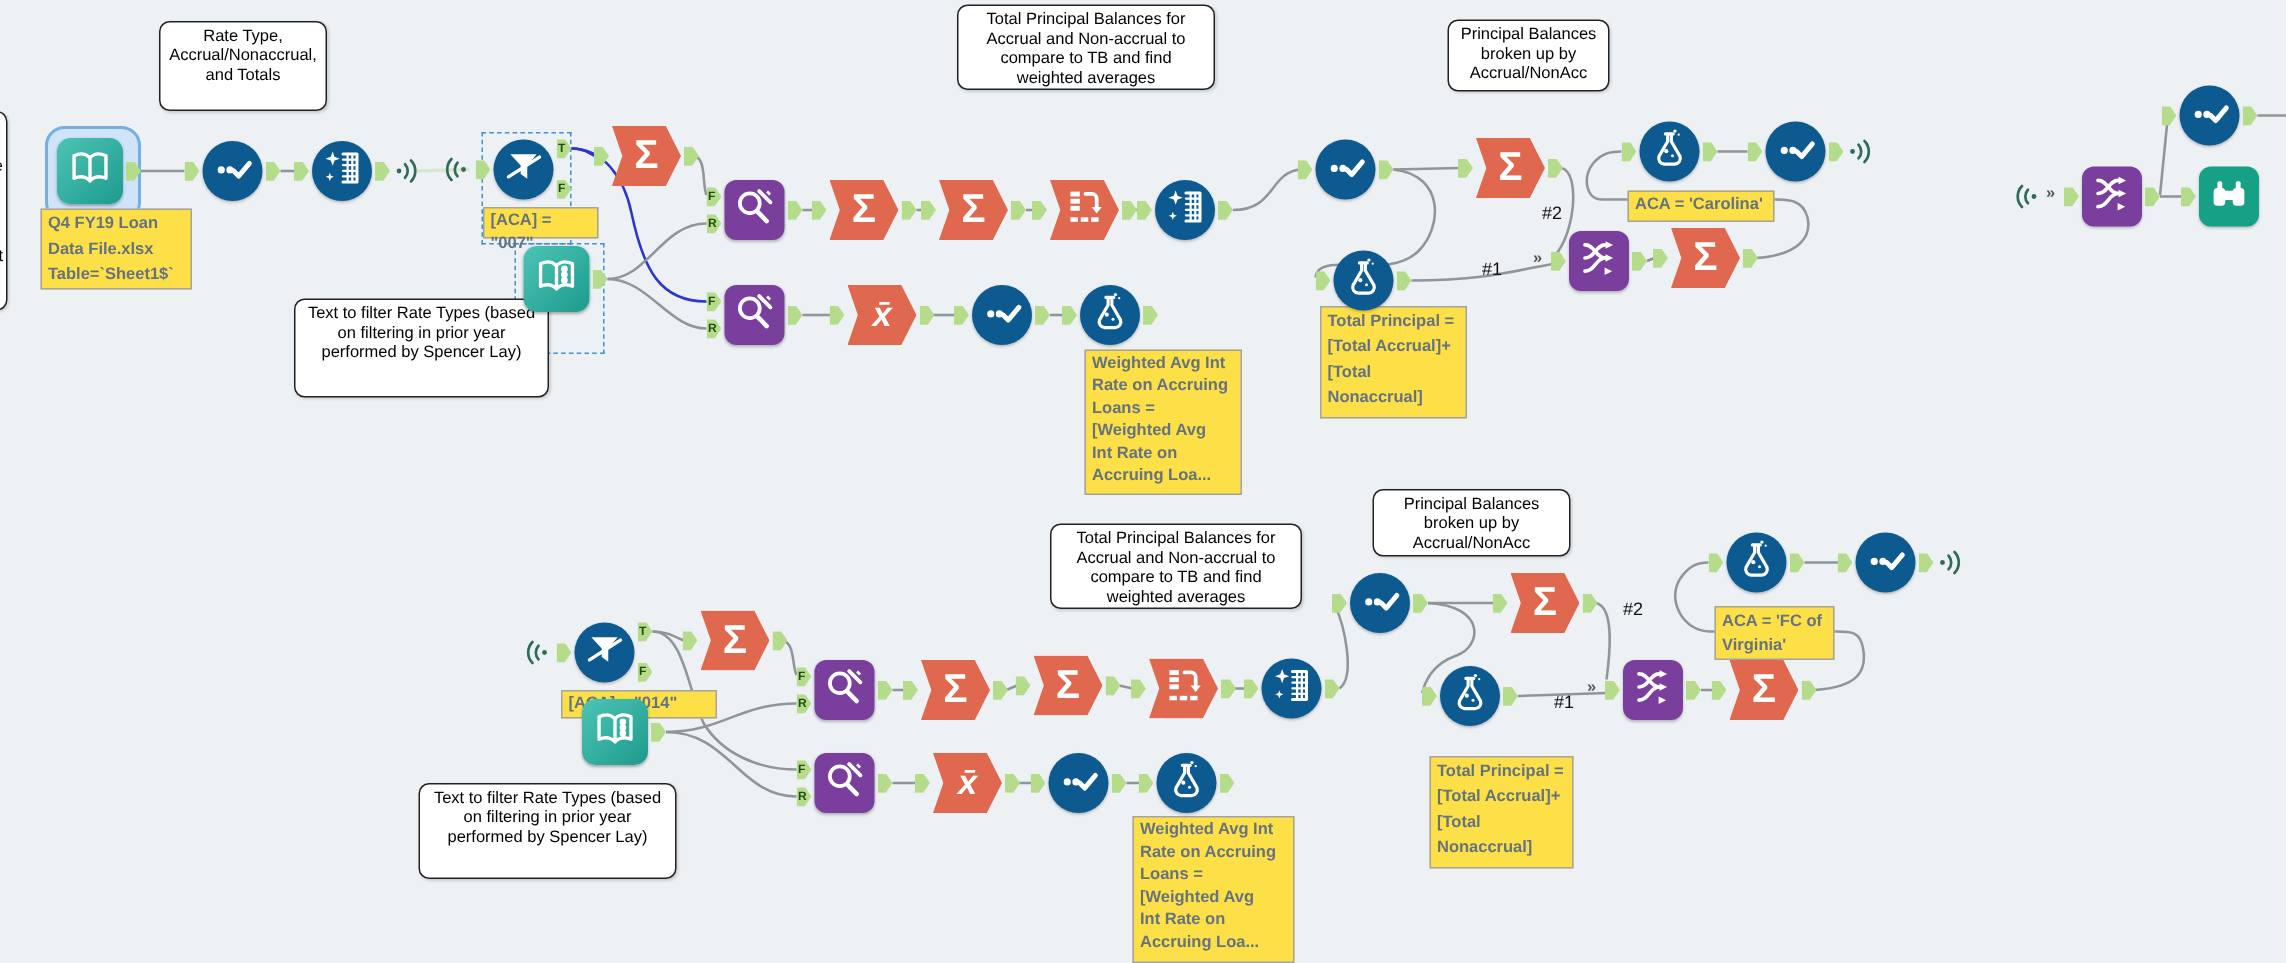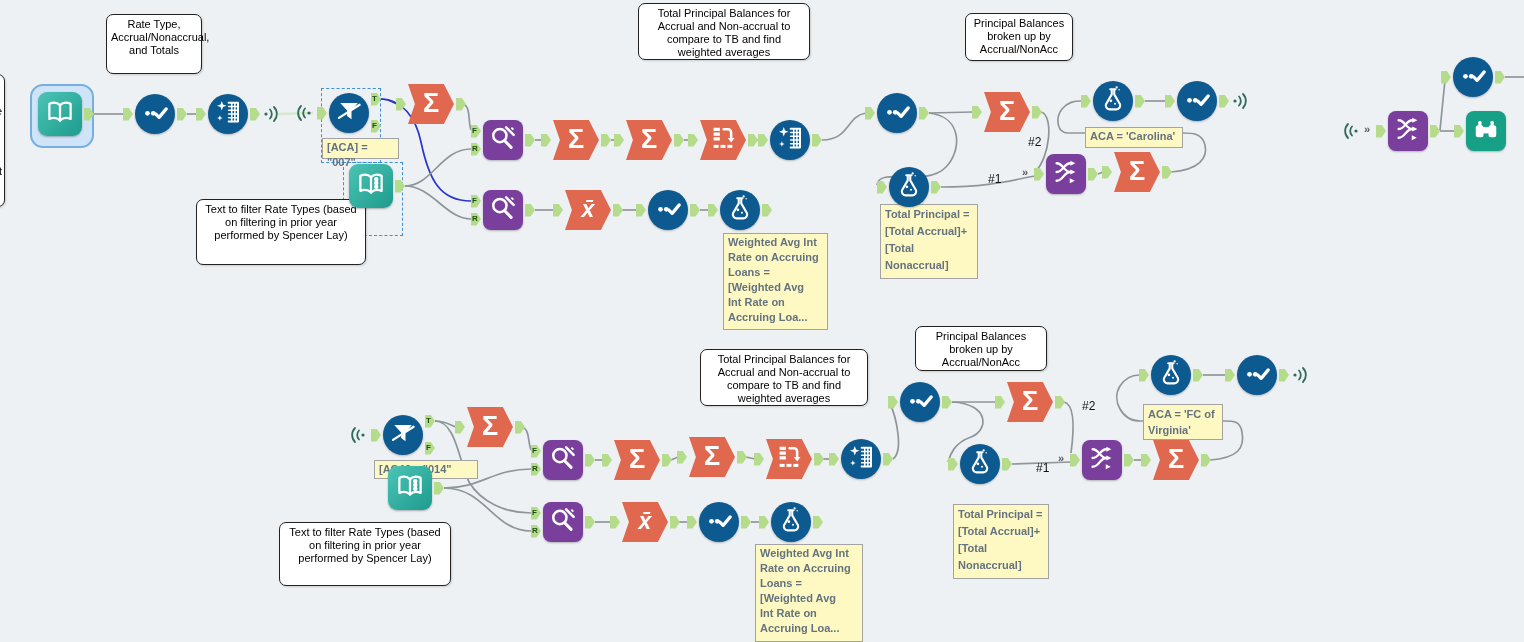--- a/index.html
+++ b/index.html
@@ -2,21 +2,21 @@
 <html><head>
 <meta charset="utf-8">
 <style>
   html,body{margin:0;padding:0;}
   body{font-family:"Liberation Sans",sans-serif;}
   #stage{position:relative;width:1524px;height:642px;background:#edf1f4;overflow:hidden;}
   svg.wires{position:absolute;left:0;top:0;width:1524px;height:642px;pointer-events:none;}
   .comment{position:absolute;background:#ffffff;border:1.5px solid #222;border-radius:7px;
     font-size:11px;line-height:13px;color:#000;text-align:center;padding:3px 4px;
     white-space:pre-line;box-sizing:border-box;box-shadow:1px 1px 2px rgba(0,0,0,.15);}
-  .annotation{position:absolute;background:#fef9c3;border:1px solid #a3a3a3;
+  .annotation{position:absolute;background:#fde047;border:1px solid #a3a3a3;
     font-size:11px;font-weight:600;line-height:16px;color:#64737f;text-align:left;
     padding:1px 4px;white-space:pre-line;box-sizing:border-box;}
   .annotation.single{line-height:15px;}
   .tool{position:absolute;display:flex;align-items:center;justify-content:center;}
   .tool-circle{width:40px;height:40px;border-radius:50%;background:#0d5a91;box-shadow:0 1px 2px rgba(0,0,0,.25);}
   .tool-banner{width:46px;height:40px;background:#e0684f;
     clip-path:polygon(0 0,78% 0,100% 50%,78% 100%,0 100%,15% 50%);}
   .tool-square{width:40px;height:40px;border-radius:8px;background:#7a3f9d;box-shadow:0 1px 2px rgba(0,0,0,.25);}
   .tool-book{width:44px;height:44px;border-radius:9px;background:linear-gradient(135deg,#4cc4b5,#1d9b8d);box-shadow:0 1px 2px rgba(0,0,0,.3);}
   .tool-browse{width:40px;height:40px;border-radius:8px;background:#16a085;box-shadow:0 1px 2px rgba(0,0,0,.25);}
@@ -81,21 +81,21 @@
       <path d="M952 402 L996 402" fill="none" stroke="#8f9699" stroke-width="1.7"></path>
       <path d="M952 402 C 991 404 988 431 971 437 C 954 443 950 455 948 462" fill="none" stroke="#8f9699" stroke-width="1.7"></path>
       <path d="M1064 402 C 1077 405 1073 438 1071 453" fill="none" stroke="#8f9699" stroke-width="1.7"></path>
       <path d="M1012 464 L1071 462" fill="none" stroke="#8f9699" stroke-width="1.7"></path>
       <path d="M1134 460 L1142 460" fill="none" stroke="#8f9699" stroke-width="1.7"></path>
       <path d="M1210 460 C 1238 458 1245 448 1242 432 C 1240 420 1232 421 1222 421 L1140 421 C 1122 421 1111 400 1120 386 C 1126 377 1132 375 1139 375" fill="none" stroke="#8f9699" stroke-width="1.7"></path>
       <path d="M1203 375 L1226 375" fill="none" stroke="#8f9699" stroke-width="1.7"></path>
     </svg>
     <div class="comment" style="left: -150px; top: 74px; width: 155px; height: 133px; text-align: right; line-height: 60px; padding: 6px 2px;">e
 t</div>
-    <div class="comment" style="left: 106px; top: 14px; width: 96px; height: 60px;">Rate Type,
+    <div class="comment" style="left: 106px; top: 14px; width: 112px; height: 60px;">Rate Type,
 Accrual/Nonaccrual,
 and Totals</div>
     <div class="comment" style="left: 196px; top: 199px; width: 170px; height: 66px;">Text to filter Rate Types (based
 on filtering in prior year
 performed by Spencer Lay)</div>
     <div class="comment" style="left: 638px; top: 3px; width: 172px; height: 57px;">Total Principal Balances for
 Accrual and Non-accrual to
 compare to TB and find
 weighted averages</div>
     <div class="comment" style="left: 965px; top: 13px; width: 108px; height: 48px;">Principal Balances
@@ -104,20 +104,23 @@
     <div class="comment" style="left: 700px; top: 349px; width: 168px; height: 57px;">Total Principal Balances for
 Accrual and Non-accrual to
 compare to TB and find
 weighted averages</div>
     <div class="comment" style="left: 915px; top: 326px; width: 132px; height: 45px;">Principal Balances
 broken up by
 Accrual/NonAcc</div>
     <div class="comment" style="left: 279px; top: 522px; width: 172px; height: 64px;">Text to filter Rate Types (based
 on filtering in prior year
 performed by Spencer Lay)</div>
+    <div class="annotation" style="left: 27px; top: 139px; width: 101px; height: 54px; line-height: 17px;">Q4 FY19 Loan
+Data File.xlsx
+Table=`Sheet1$`</div>
     <div class="annotation single" style="left: 322px; top: 138px; width: 77px; height: 21px;">[ACA] = "007"</div>
     <div class="annotation" style="left: 723px; top: 233px; width: 105px; height: 97px; line-height: 15px;">Weighted Avg Int
 Rate on Accruing
 Loans =
 [Weighted Avg
 Int Rate on
 Accruing Loa...</div>
     <div class="annotation" style="left: 880px; top: 204px; width: 98px; height: 75px; line-height: 17px;">Total Principal =
 [Total Accrual]+
 [Total

